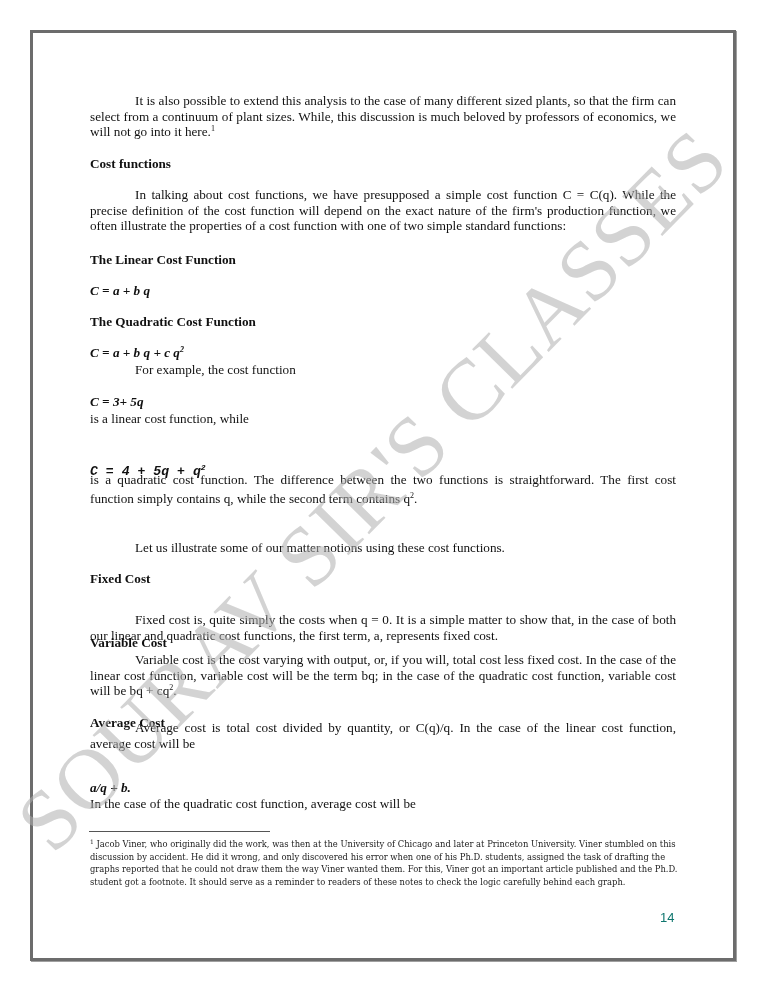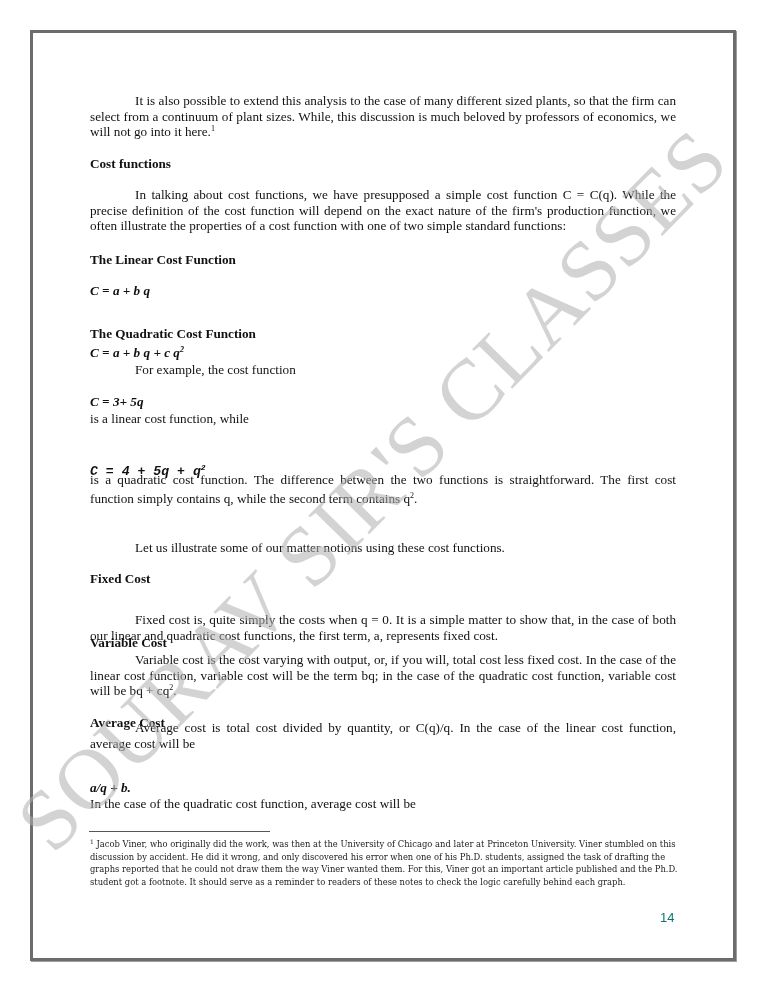--- a/index.html
+++ b/index.html
@@ -92,21 +92,21 @@
 <div class="page-border"></div>
 
 <div class="blk indent" style="top:93px;"><span>It is also possible to extend this analysis to the case of many different sized plants, so that the firm can select from a continuum of plant sizes.  While, this discussion is much beloved by professors of economics, we will not go into it here.</span><sup>1</sup></div>
 
 <div class="blk heading" style="top:156px;">Cost functions</div>
 <div class="blk indent" style="top:187px;">In talking about cost functions, we have presupposed a simple cost function C = C(q).  While the precise definition of the cost function will depend on the exact nature of the firm's production function, we often illustrate the properties of a cost function with one of two simple standard functions:</div>
 
 <div class="blk heading" style="top:252px;">The Linear Cost Function</div>
 <div class="blk formula" style="top:283px;">C = a + b q</div>
 
-<div class="blk heading" style="top:314px;margin-top:12px;">The Quadratic Cost Function</div>
+<div class="blk heading" style="top:314px;">The Quadratic Cost Function</div>
 <div class="blk formula" style="top:345px;"><span>C = a + b q + c q</span><sup>2</sup></div>
 <div class="blk hang" style="top:362px;">For example, the cost function</div>
 
 <div class="blk formula" style="top:394px;font-style:italic;">C = 3+ 5q</div>
 <div class="blk" style="top:411px;">is a linear cost function, while</div>
 
 <div class="blk formula" style="top:464px;font-family:Liberation Mono, monospace;"><span>C = 4 + 5q + q</span><sup>2</sup></div>
 <div class="blk wide" style="top:457px;margin-top:13px;"><span>is a quadratic cost function.  The difference between the two functions is straightforward.  The first cost function simply contains q, while the second term contains q</span><sup>2</sup><span>.</span></div>
 
 <div class="blk indent" style="top:540px;">Let us illustrate some of our matter notions using these cost functions.</div>

